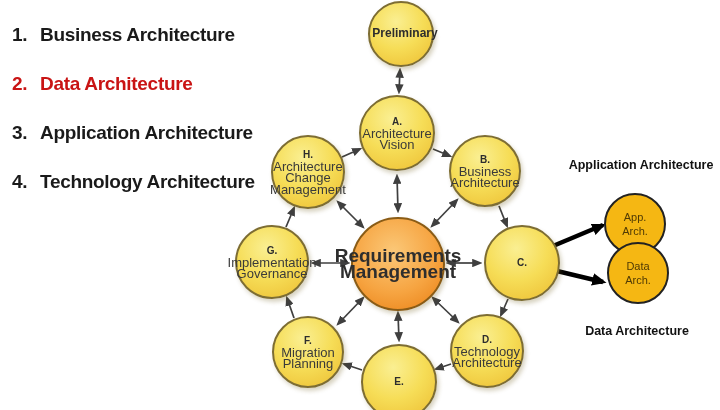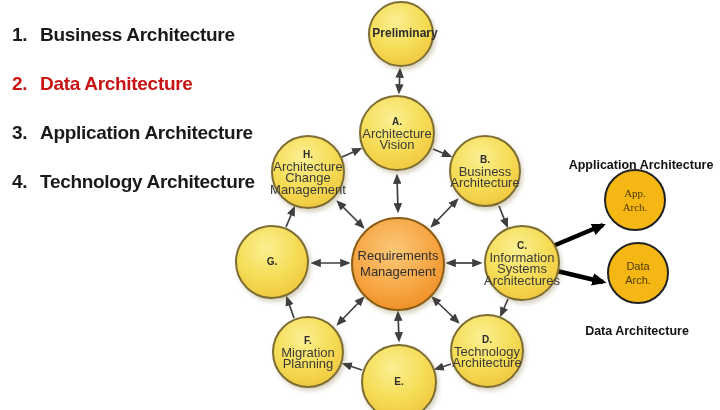--- a/index.html
+++ b/index.html
@@ -38,21 +38,21 @@
     font-size:13px; color:#3a3a3a; line-height:11.5px;
     white-space:pre-line;
   }
   .node.prelim .nname { font-size:12px; font-weight:bold; color:#2d2d2d;padding-left:8px; }
 
   .node.center-node {
     background:radial-gradient(circle at 45% 36%, #fbc878 0%, #f6a441 55%, #e97e12 100%);
     border:2px solid #8a5c16;
   }
   .node.center-node .nname {
-    font-size:13px; font-weight:normal; color:#2e2e2e; line-height:16px;
+    font-size:19px; font-weight:bold; color:#2e2e2e; line-height:16px;
   }
 
   .node.callout {
     background:#f5b713;
     border:2px solid #222222;
     box-shadow:none;
   }
   .node.callout .nname { font-size:11px; color:#4f3a05; line-height:14px; }
 
   .side-label {
@@ -132,60 +132,59 @@
 </div>
 
 <div class="node" style="left:449px;top:135px;width:72px;height:72px;">
   <div class="letter">B.</div>
   <div class="nname">Business
 Architecture</div>
 </div>
 
 <div class="node" style="left:484px;top:225px;width:76px;height:76px;">
   <div class="letter">C.</div>
-  <div class="nname">Information
-Systems
-Architectures</div>
 </div>
 
 <div class="node" style="left:450px;top:314px;width:74px;height:74px;">
   <div class="letter">D.</div>
   <div class="nname">Technology
 Architecture</div>
 </div>
 
 <div class="node" style="left:361px;top:344px;width:76px;height:76px;">
   <div class="letter">E.</div>
 </div>
 
 <div class="node" style="left:272px;top:316px;width:72px;height:72px;">
   <div class="letter">F.</div>
   <div class="nname">Migration
 Planning</div>
 </div>
 
 <div class="node" style="left:235px;top:225px;width:74px;height:74px;">
   <div class="letter">G.</div>
+  <div class="nname">Implementation
+Governance</div>
 </div>
 
 <div class="node" style="left:271px;top:135px;width:74px;height:74px;">
   <div class="letter">H.</div>
   <div class="nname">Architecture
 Change
 Management</div>
 </div>
 
 <div class="node center-node" style="left:351px;top:217px;width:94px;height:94px;">
   <div class="nname">Requirements
 Management</div>
 </div>
 
 <div class="side-label" style="left:551px;top:158px;">Application Architecture</div>
 
-<div class="node callout" style="left:604px;top:169px;width:62px;height:62px;font-family:Liberation Serif, serif;">
+<div class="node callout" style="left:604px;top:193px;width:62px;height:62px;">
   <div class="nname">App.
 Arch.</div>
 </div>
 
 <div class="node callout" style="left:607px;top:242px;width:62px;height:62px;">
   <div class="nname">Data
 Arch.</div>
 </div>
 
 <div class="side-label" style="left:547px;top:324px;">Data Architecture</div>

